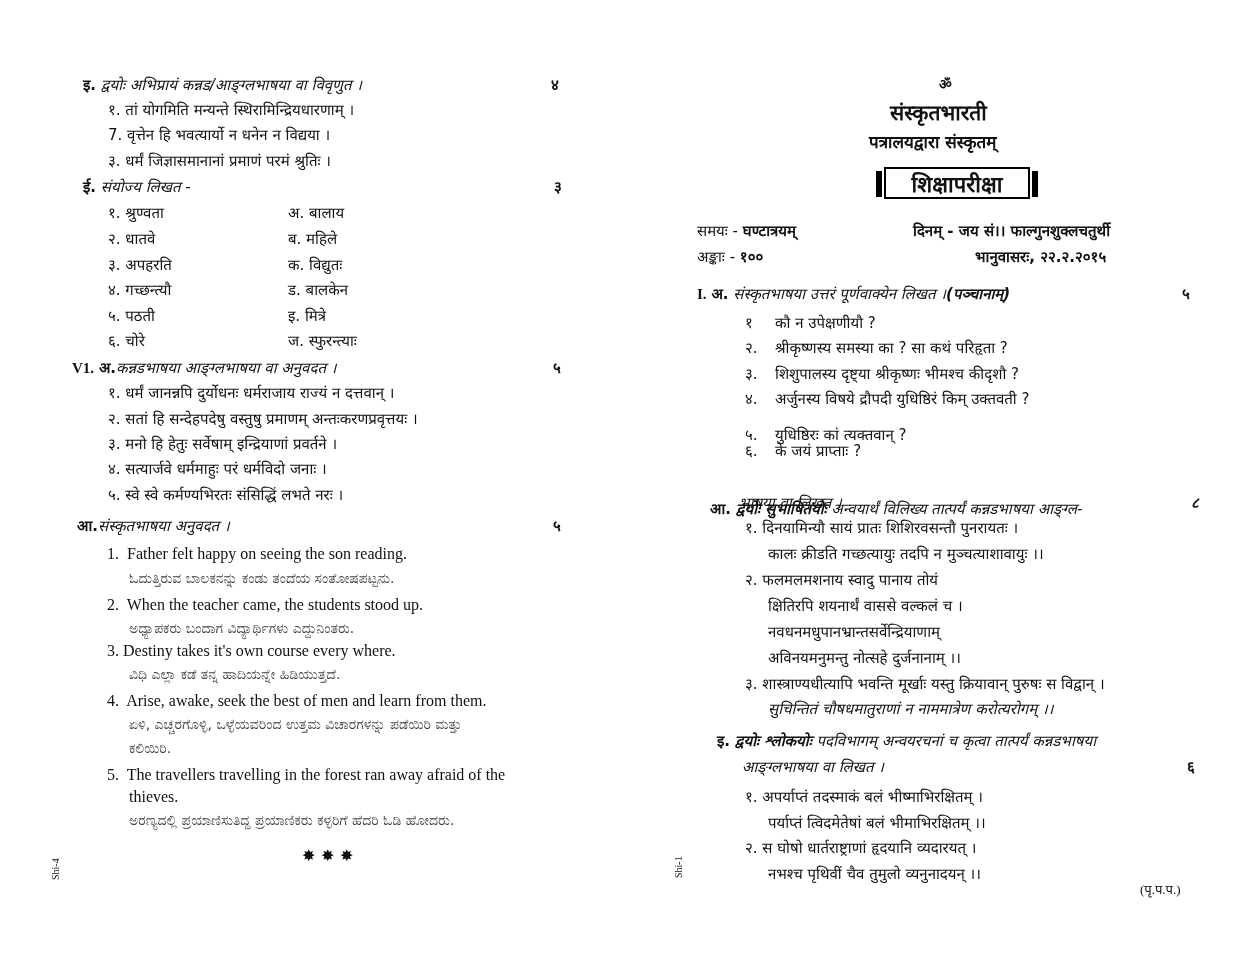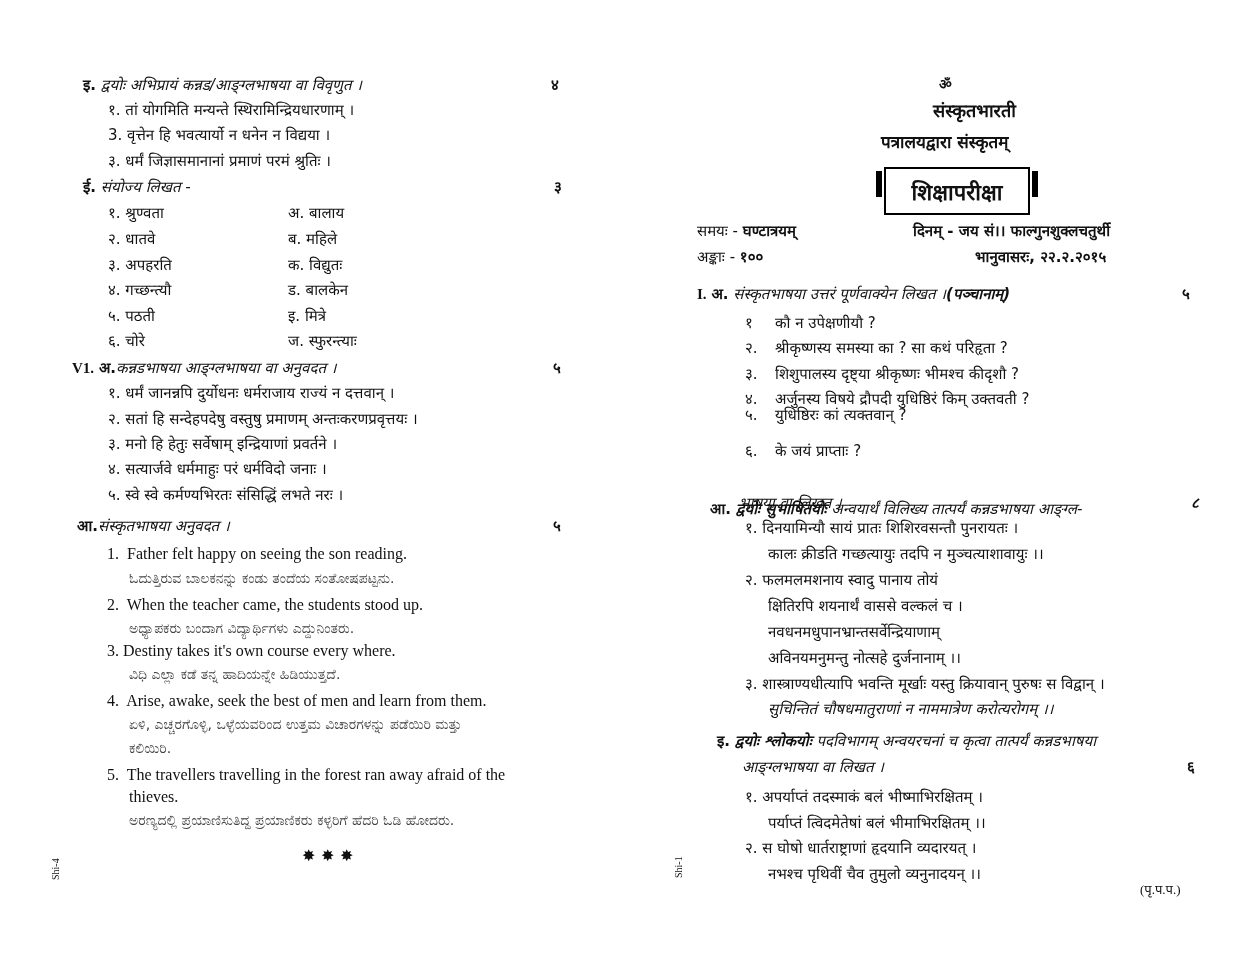--- a/index.html
+++ b/index.html
@@ -6,37 +6,37 @@
   body { width:1255px; height:971px; position:relative; overflow:hidden; color:#111; font-family:"DejaVu Sans", sans-serif; }
   .abs { position:absolute; white-space:nowrap; }
   .deva { font-family:"DejaVu Sans", sans-serif; font-size:15px; }
   .it { font-style:italic; }
   .bold { font-weight:bold; }
   .serif { font-family:"Liberation Serif", serif; }
   .eng { font-family:"Liberation Serif", serif; font-size:16px; }
   .kan { font-family:"DejaVu Sans", sans-serif; font-size:14px; color:#404040; }
   .marks { font-weight:bold; font-size:15px; }
   .side { position:absolute; font-family:"Liberation Serif", serif; font-size:10px; transform:rotate(-90deg); transform-origin:left top; }
-  .title-box { position:absolute; left:884px; top:167px; width:146px; height:48px; border:2px solid #000; box-sizing:border-box; display:flex; align-items:center; justify-content:center; font-weight:bold; font-size:22px; }
+  .title-box { position:absolute; left:884px; top:167px; width:146px; height:32px; border:2px solid #000; box-sizing:border-box; display:flex; align-items:center; justify-content:center; font-weight:bold; font-size:22px; }
   .title-box:before, .title-box:after { content:""; position:absolute; top:2px; width:6px; height:26px; background:#000; }
   .title-box:before { left:-10px; }
   .title-box:after { right:-10px; }
 </style>
 </head>
 <body>
 
 <div>
 
   <div class="abs deva" style="left:83px;top:74px;">
     <span class="bold">इ.</span>
     <span class="it">द्वयोः अभिप्रायं कन्नड/आङ्ग्लभाषया वा विवृणुत ।</span>
   </div>
   <div class="abs marks" style="left:551px;top:74px;">४</div>
   <div class="abs deva" style="left:108px;top:99px;">१.  तां योगमिति मन्यन्ते स्थिरामिन्द्रियधारणाम् ।</div>
-  <div class="abs deva" style="left:108px;top:124px;">3.  वृत्तेन हि भवत्यार्यो न धनेन न विद्यया ।</div>
+  <div class="abs deva" style="left:108px;top:124px;">7.  वृत्तेन हि भवत्यार्यो न धनेन न विद्यया ।</div>
   <div class="abs deva" style="left:108px;top:150px;">३.  धर्मं जिज्ञासमानानां प्रमाणं परमं श्रुतिः ।</div>
 
   <div class="abs deva" style="left:83px;top:176px;">
     <span class="bold">ई.</span>
     <span class="it">संयोज्य लिखत -</span>
   </div>
   <div class="abs marks" style="left:554px;top:176px;">३</div>
 
   <div class="abs deva" style="left:108px;top:202px;">१. श्रुण्वता</div>
   <div class="abs deva" style="left:108px;top:228px;">२. धातवे</div>
@@ -99,22 +99,22 @@
   </div>
   <div class="abs eng" style="left:129px;top:788px;">thieves.</div>
   <div class="abs kan" style="left:129px;top:812px;">ಅರಣ್ಯದಲ್ಲಿ ಪ್ರಯಾಣಿಸುತಿದ್ದ ಪ್ರಯಾಣಿಕರು ಕಳ್ಳರಿಗೆ ಹೆದರಿ ಓಡಿ ಹೋದರು.</div>
 
   <div class="abs" style="left:302px;top:846px;font-size:16px;font-weight:bold;">✸ ✸ ✸</div>
   <div class="side" style="left:50px;top:880px;">Shi-4</div>
 </div>
 
 <div>
   <div class="abs bold" style="left:939px;top:74px;font-size:14px;">ॐ</div>
-  <div class="abs bold deva" style="left:933px;top:98px;font-size:18px;">संस्कृतभारती</div>
-  <div class="abs bold deva" style="left:869px;top:130px;font-size:17px;margin-left:12px;">पत्रालयद्वारा संस्कृतम्</div>
+  <div class="abs bold deva" style="left:890px;top:98px;font-size:21px;">संस्कृतभारती</div>
+  <div class="abs bold deva" style="left:869px;top:130px;font-size:17px;">पत्रालयद्वारा संस्कृतम्</div>
   <div class="title-box">
     <span>शिक्षापरीक्षा</span>
   </div>
 
   <div class="abs deva" style="left:697px;top:220px;">
     <span>समयः - </span><span class="bold">घण्टात्रयम्</span>
   </div>
   <div class="abs deva bold" style="left:913px;top:220px;">
     <span>दिनम् - </span><span>जय सं।। फाल्गुनशुक्लचतुर्थी</span>
   </div>
@@ -127,21 +127,21 @@
     <span class="bold serif">I.</span>
     <span class="bold">अ.</span>
     <span class="it">संस्कृतभाषया उत्तरं पूर्णवाक्येन लिखत ।</span><span class="it bold">(पञ्चानाम्)</span>
   </div>
   <div class="abs marks" style="left:1182px;top:283px;">५</div>
 
   <div class="abs deva" style="left:745px;top:312px;"><span style="display:inline-block;width:30px;">१</span><span>कौ न उपेक्षणीयौ ?</span></div>
   <div class="abs deva" style="left:745px;top:337px;"><span style="display:inline-block;width:30px;">२.</span><span>श्रीकृष्णस्य समस्या का ? सा कथं परिहृता ?</span></div>
   <div class="abs deva" style="left:745px;top:363px;"><span style="display:inline-block;width:30px;">३.</span><span>शिशुपालस्य दृष्ट्या श्रीकृष्णः भीमश्च कीदृशौ ?</span></div>
   <div class="abs deva" style="left:745px;top:388px;"><span style="display:inline-block;width:30px;">४.</span><span>अर्जुनस्य विषये द्रौपदी युधिष्ठिरं किम् उक्तवती ?</span></div>
-  <div class="abs deva" style="left:745px;top:404px;"><span style="display:inline-block;width:30px;">५.</span><span>युधिष्ठिरः कां त्यक्तवान् ?</span></div>
+  <div class="abs deva" style="left:745px;top:424px;"><span style="display:inline-block;width:30px;">५.</span><span>युधिष्ठिरः कां त्यक्तवान् ?</span></div>
   <div class="abs deva" style="left:745px;top:440px;"><span style="display:inline-block;width:30px;">६.</span><span>के जयं प्राप्ताः ?</span></div>
 
   <div class="abs deva" style="left:710px;top:470px;margin-top:28px;">
     <span class="bold">आ.</span>
     <span class="bold it">द्वयोः सुभाषितयोः</span>
     <span class="it">अन्वयार्थं विलिख्य तात्पर्यं कन्नडभाषया आङ्ग्ल-</span>
   </div>
   <div class="abs deva it" style="left:739px;top:492px;">भाषया वा लिखत ।</div>
   <div class="abs marks it" style="left:1191px;top:492px;">८</div>
 

